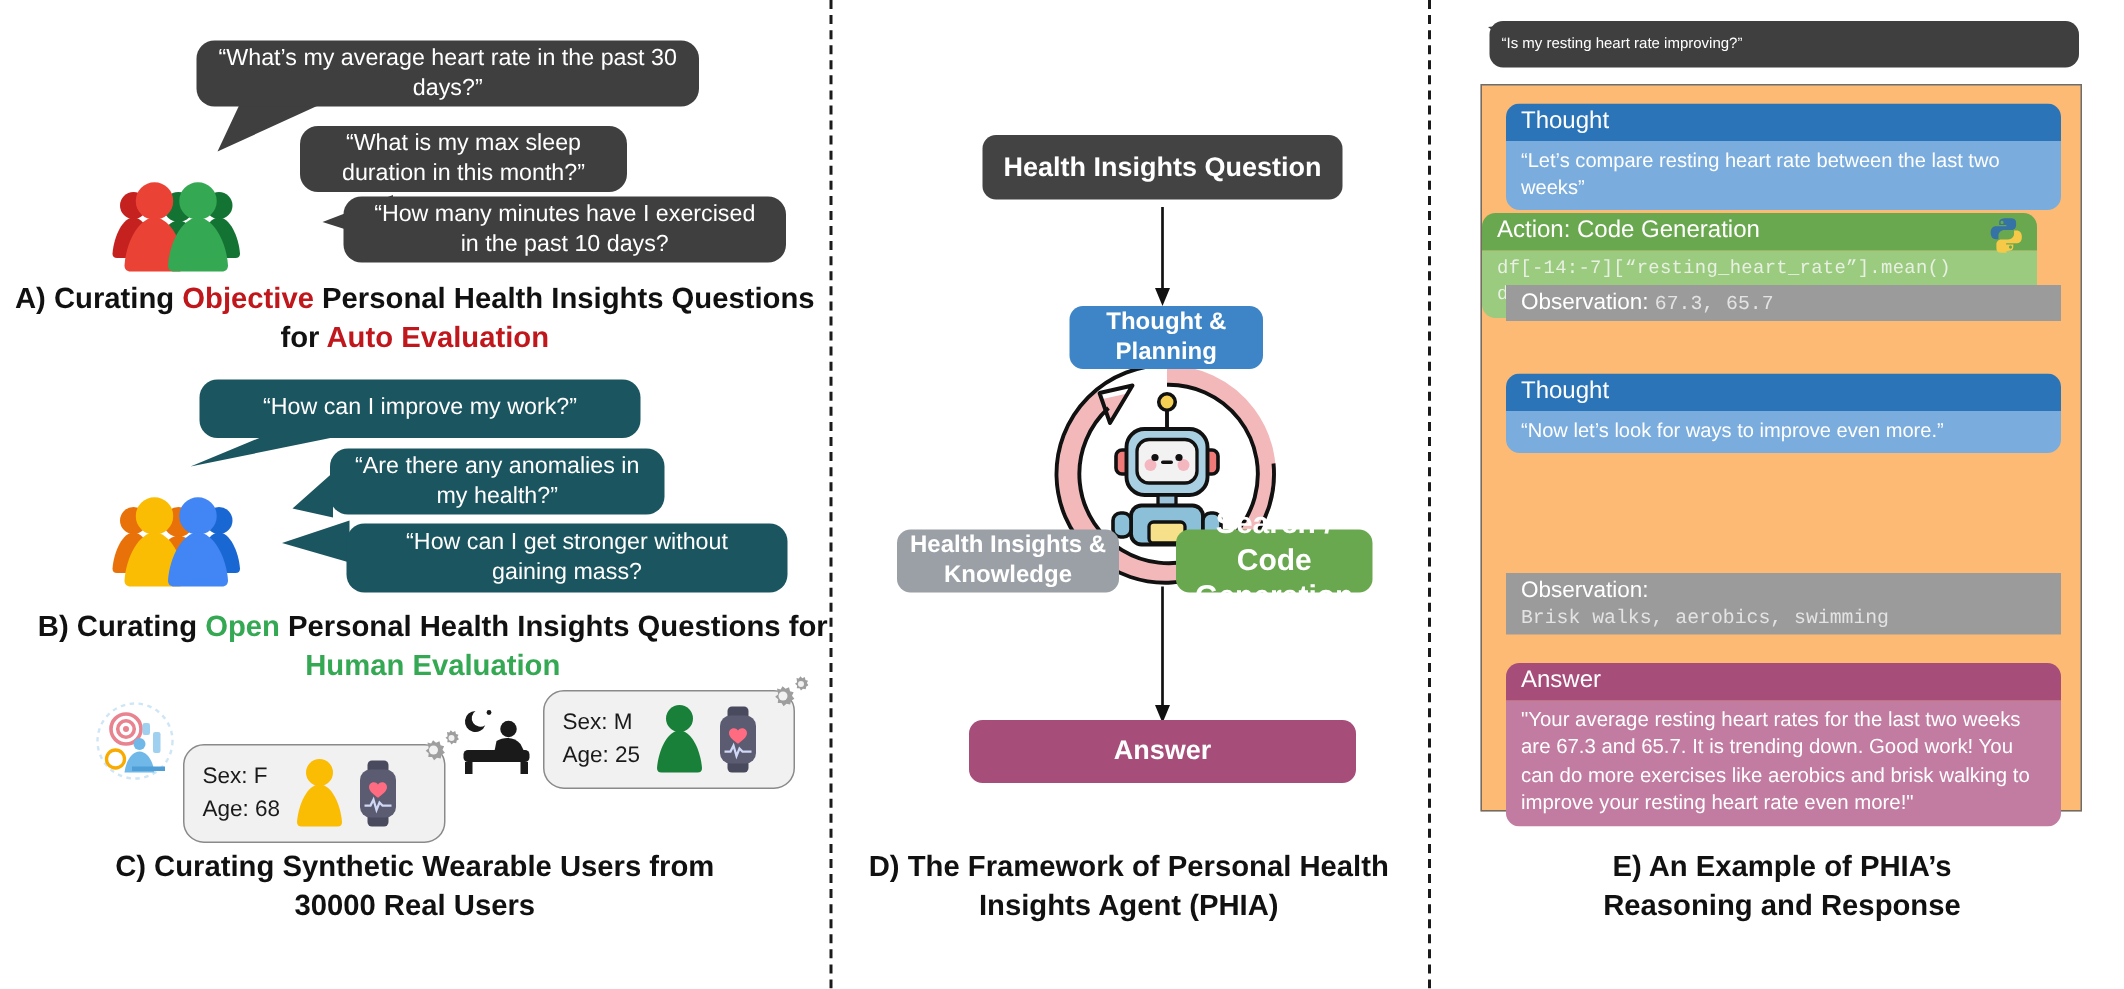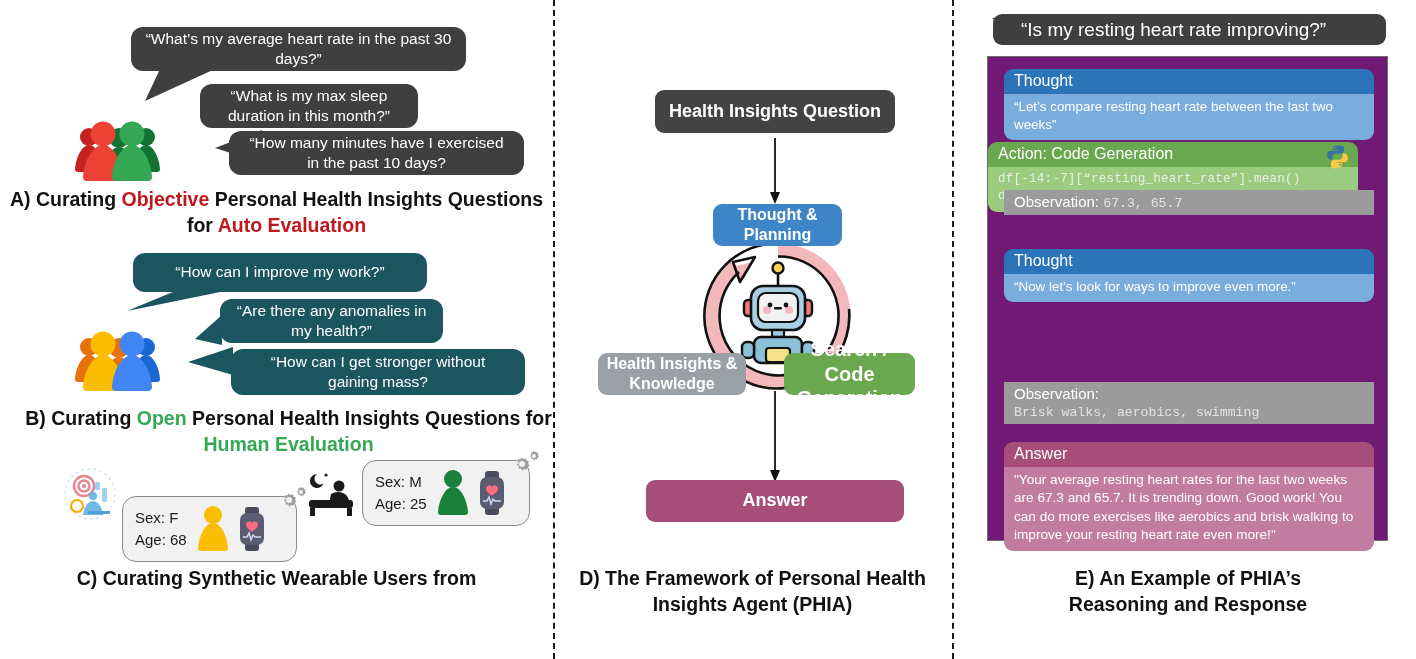--- a/index.html
+++ b/index.html
@@ -74,21 +74,21 @@
   .fbox.dark   { background: #434343; font-size: 18px; }
   .fbox.blue   { background: #3d85c6; font-size: 16px; }
   .fbox.grey   { background: #9aa0a6; font-size: 16px; }
   .fbox.green  { background: #6aa84f; font-size: 20px; }
   .fbox.maroon { background: #a64d79; font-size: 18px; }
 
   
   #panelE-frame {
     position: absolute;
     border: 1.6px solid #6d6d6d;
-    background: #701a75;
+    background: #fdba74;
   }
   .step { position: absolute; border-radius: 9px; overflow: hidden; }
   .step .hd {
     font-size: 16px; color: #ffffff; padding: 3px 10px 4px 10px;
     position: relative;
   }
   .step .bd {
     font-size: 13.4px; color: #ffffff; padding: 4px 10px 6px 10px;
     line-height: 1.33;
   }
@@ -287,20 +287,21 @@
           <circle cx="15" cy="15" r="3" fill="#f1f1f1"></circle>
           <path d="M24 3 l1.6 0.4 l0.9 -1.5 l1.4 1.2 l1.6 -0.7 l0.5 1.9 l1.7 0.5 l-0.8 1.6 l1.1 1.4 l-1.5 0.9 l-0.4 1.8 l-1.8 -0.3 l-1.3 1.2 l-1 -1.6 l-1.8 0 l0.2 -1.8 l-1.4 -1.1 l1.4 -1.1z"></path>
           <circle cx="27" cy="7" r="2" fill="#f1f1f1"></circle>
         </g>
       </svg>
     </div>
   </div>
 
   <div class="caption" style="left:0px;top:565px;width:553px;">
     <div>C) Curating Synthetic Wearable Users from</div>
+    <div>30000 Real Users</div>
   </div>
 
   <div class="fbox dark" style="left:655px;top:90px;width:240px;height:43px;">
     <span>Health Insights Question</span>
   </div>
 
   <svg style="position:absolute;left:553px;top:0;width:399px;height:659px;pointer-events:none">
     <line x1="222" y1="138" x2="222" y2="195" stroke="#111" stroke-width="1.8"></line>
     <polygon points="222,204 217,192 227,192" fill="#111"></polygon>
     <line x1="222" y1="391" x2="222" y2="473" stroke="#111" stroke-width="1.8"></line>
@@ -353,21 +354,21 @@
   </div>
 
   <div class="caption" style="left:565px;top:565px;width:375px;">
     <div>D) The Framework of Personal Health</div>
     <div>Insights Agent (PHIA)</div>
   </div>
 
   <svg style="position:absolute;left:952px;top:0;width:464px;height:60px;pointer-events:none">
     <polygon points="40,18 58,16 58,32" fill="#3f3f3f"></polygon>
   </svg>
-  <div class="bubble dark" style="left:993px;top:14px;width:393px;height:31px;border-radius:9px;justify-content:flex-start;padding-left:28px;font-size:19px;">
+  <div class="bubble dark" style="left:993px;top:14px;width:393px;height:31px;border-radius:9px;justify-content:flex-start;padding-left:8px;font-size:10px;">
     <span>“Is my resting heart rate improving?”</span>
   </div>
 
   <div id="panelE-frame" style="left:987px;top:56px;width:401px;height:485px;">
 
     <div class="step thought" style="left:16px;top:12px;width:370px;">
       <div class="hd">Thought</div>
       <div class="bd">“Let’s compare resting heart rate between the last two weeks”</div>
     </div>
 

